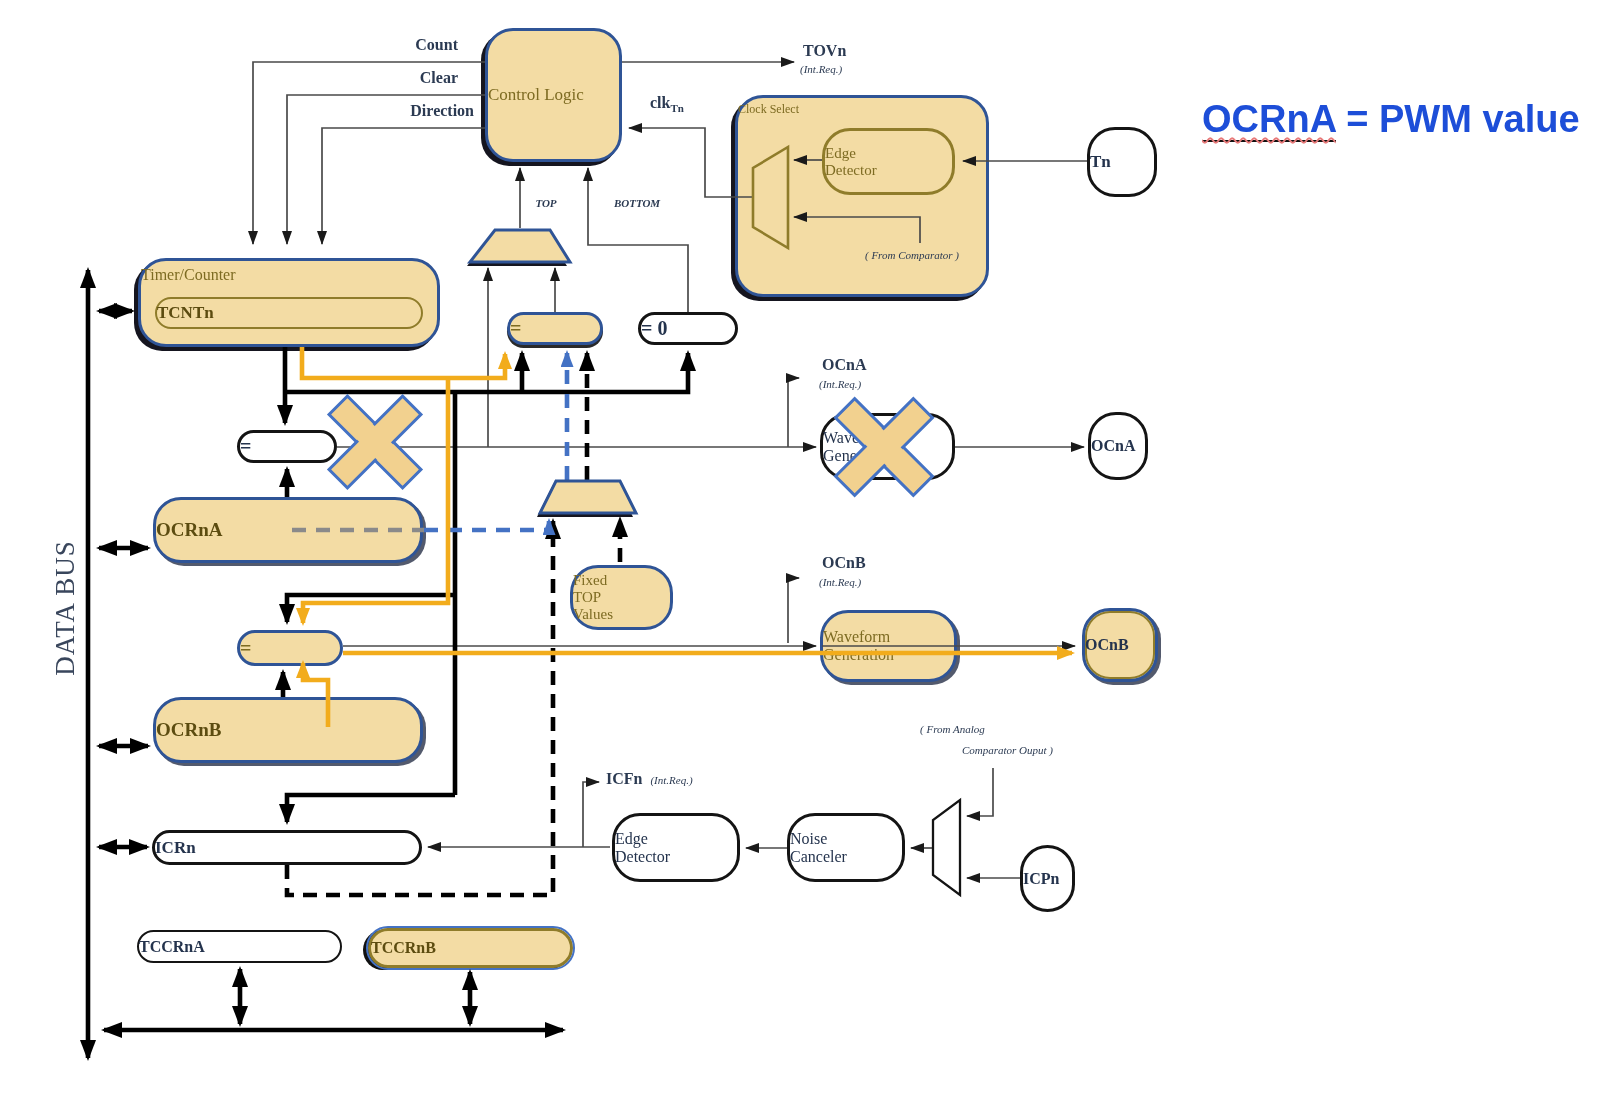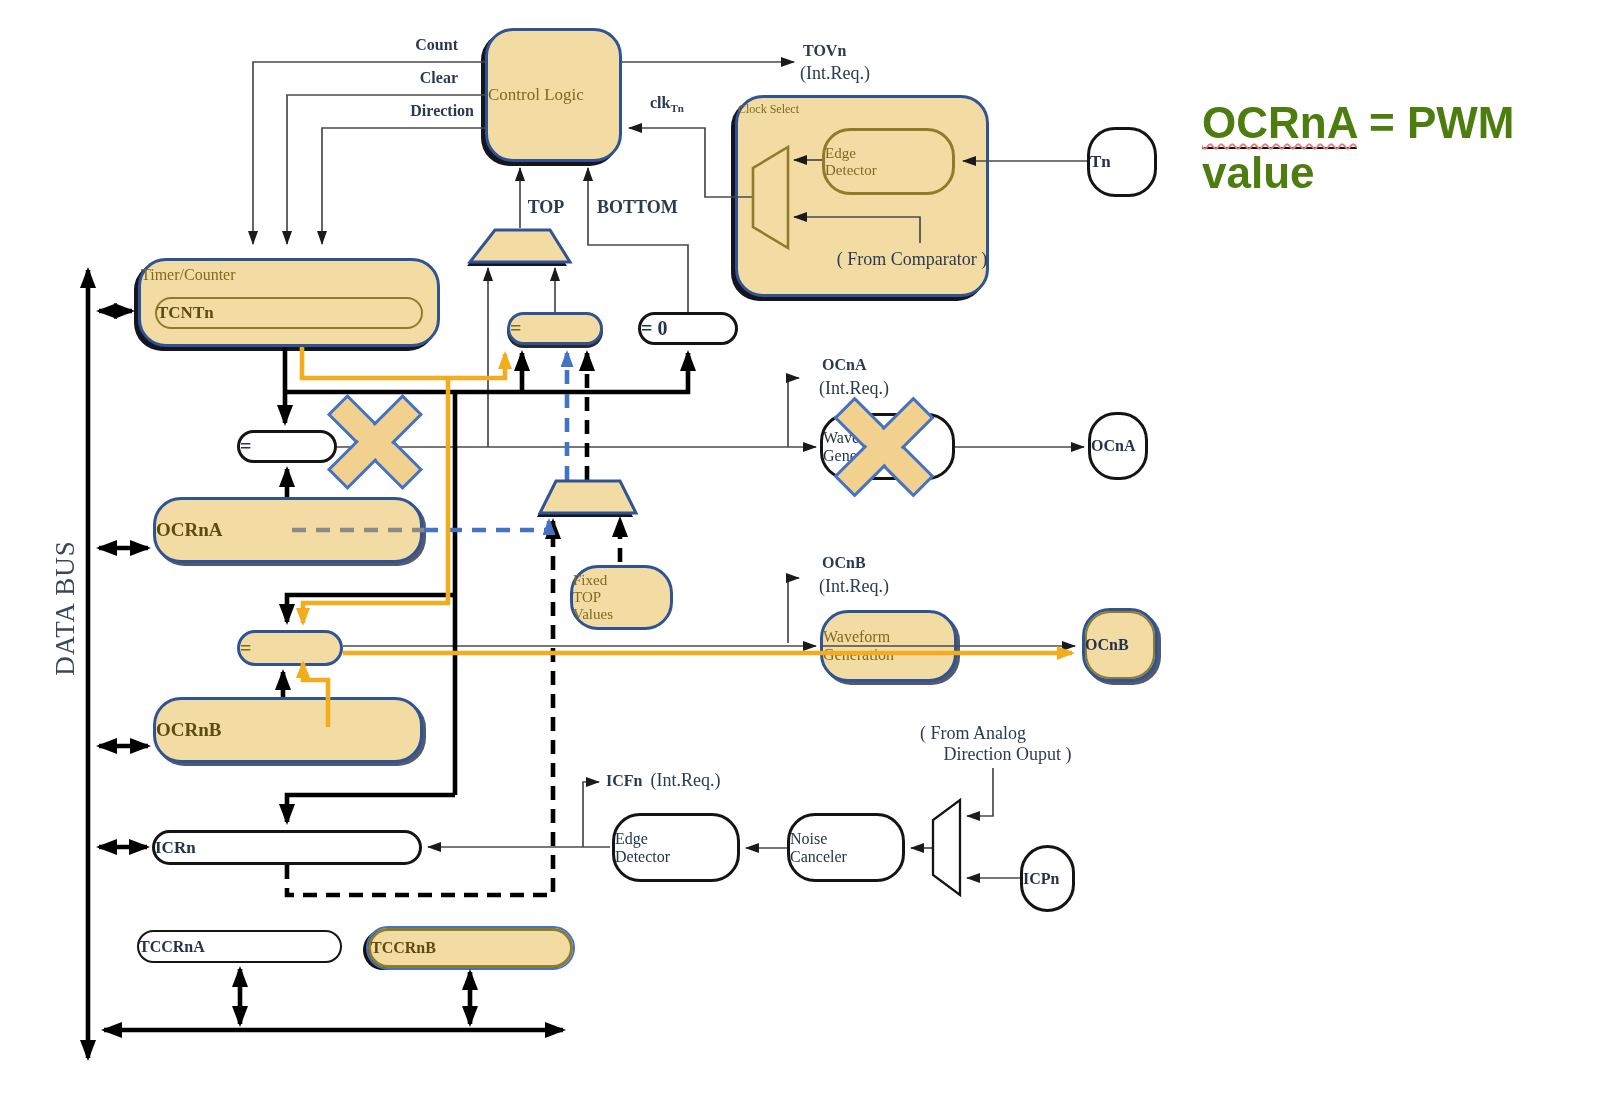--- a/index.html
+++ b/index.html
@@ -11,39 +11,39 @@
   .white{background:#fff;border:3px solid #141414;}
   .oliveb{border:3px solid #8f7c2a;}
   .sh-lb{box-shadow:-4px 4px 0 #15151f;}
   .sh-rb{box-shadow:3px 3px 0 rgba(25,35,60,.75);}
   .titletop{justify-content:flex-start;padding-top:5px;}
   .navy{color:#24334d;}
   .olive{color:#7d6b22;}
   .dkolive{color:#5c4c10;}
   .b{font-weight:bold;}
   .lbl{position:absolute;z-index:6;color:#2b3a52;font-size:16px;line-height:1.15;}
-  .sm{font-size:18px;}
+  .sm{font-size:11px;font-style:italic;}
   svg#wires{position:absolute;left:0;top:0;z-index:5;pointer-events:none;}
   .thin{stroke:#4a4a4a;stroke-width:1.7;fill:none;}
   .thick{stroke:#000;stroke-width:4.6;fill:none;}
   .dashk{stroke:#000;stroke-width:4.6;fill:none;stroke-dasharray:14 9;}
   .dashb{stroke:#4472c4;stroke-width:4.6;fill:none;stroke-dasharray:14 10;}
   .dashg{stroke:#8a8a8a;stroke-width:4.6;fill:none;stroke-dasharray:14 10;}
   .orange{stroke:#f2ac1c;stroke-width:4.6;fill:none;}
   .trap{fill:#f3dca4;stroke:#2f5496;stroke-width:3;}
   .trapshadow{fill:#15151f;stroke:none;}
   .muxcs{fill:#f3dca4;stroke:#8f7c2a;stroke-width:2.6;}
   .muxcap{fill:#fff;stroke:#141414;stroke-width:2.3;}
   .cross{fill:#f2d18f;stroke:#4472c4;stroke-width:3;}
   .crossfill{fill:#f2d18f;stroke:none;}
   #databus{position:absolute;left:-14px;top:592px;width:160px;height:32px;z-index:6;
            transform:rotate(-90deg);text-align:center;font-size:27px;color:#39465c;
            letter-spacing:1px;}
   #pwmnote{position:absolute;left:1202px;top:98px;z-index:6;
-           font-family:"Liberation Sans",sans-serif;font-size:44px;font-weight:600;color:#4d7c0f;}
+           font-family:"Liberation Sans",sans-serif;font-size:38px;font-weight:600;color:#1d4ed8;}
   #pwmnote .term{border-bottom:2.5px solid #111;text-decoration:underline wavy #e87a7a 1.5px;
                  text-underline-offset:5px;}
   sub{font-size:11px;}
 </style>
 </head>
 <body>
 
 <div id="stage">
 
   <div class="box tan sh-lb olive" style="left:485px;top:28px;width:137px;height:134px;font-size:17px;">
@@ -162,21 +162,21 @@
 
   <div class="lbl b" style="left:822px;top:554px;"><span>OCnB</span></div>
   <div class="lbl sm" style="left:819px;top:576px;"><span>(Int.Req.)</span></div>
 
   <div class="lbl" style="left:606px;top:770px;">
     <span class="b">ICFn</span>
     <span class="sm" style="margin-left:4px;">(Int.Req.)</span>
   </div>
 
   <div class="lbl sm" style="left:920px;top:723px;width:175px;text-align:left;"><span>( From Analog</span></div>
-  <div class="lbl sm" style="left:920px;top:744px;width:175px;text-align:center;"><span>Direction Ouput )</span></div>
+  <div class="lbl sm" style="left:920px;top:744px;width:175px;text-align:center;"><span>Comparator Ouput )</span></div>
 
   <div id="databus"><span>DATA BUS</span></div>
 
   <div id="pwmnote">
     <span class="term">OCRnA</span><span> = PWM value</span>
   </div>
 
   <svg id="wires" width="1600" height="1096" viewBox="0 0 1600 1096">
     <defs>
       <marker id="aThin" markerUnits="userSpaceOnUse" markerWidth="14" markerHeight="10" refX="13" refY="5" orient="auto-start-reverse">

